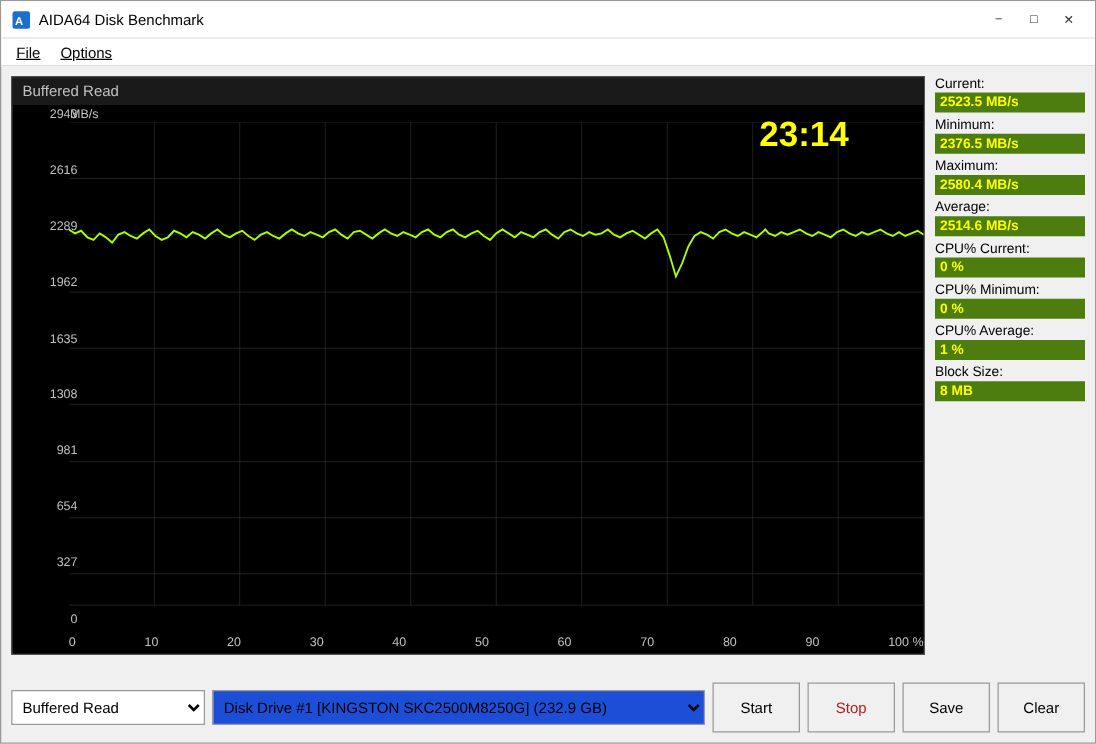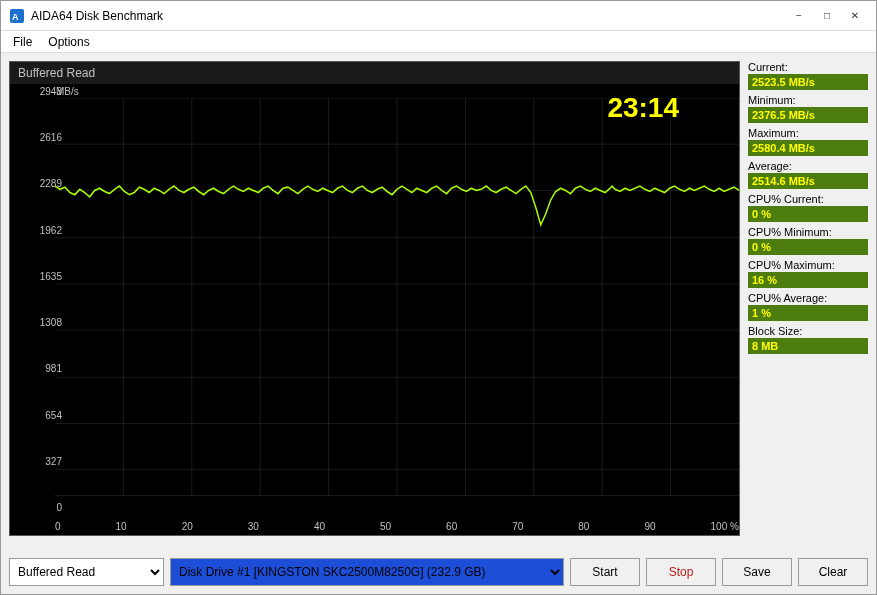--- a/index.html
+++ b/index.html
@@ -65,20 +65,21 @@
       align-items: center;
       padding: 0 4px;
       border-bottom: 1px solid #ddd;
       flex-shrink: 0;
     }
     .menu-item {
       padding: 2px 8px;
       cursor: pointer;
       font-size: 12px;
       color: #000;
+      text-decoration: underline;
     }
     .content-area {
       display: flex;
       flex-direction: column;
       flex: 1;
       padding: 8px;
       gap: 22px;
       justify-content: space-between;
     }
     .chart-section {
@@ -154,21 +155,21 @@
       border: 1px solid #999;
       background: #1d4ed8;
       padding: 0 4px;
     }
     .action-buttons {
       display: flex;
       gap: 6px;
       align-items: center;
     }
     .btn {
-      height: 28px;
+      height: 40px;
       min-width: 70px;
       font-size: 12px;
       border: 1px solid #999;
       background: #f0f0f0;
       cursor: pointer;
       padding: 0 16px;
     }
     .btn:disabled {
       color: #b91c1c;
       cursor: default;
@@ -333,24 +334,20 @@
           <span class="stat-label">Average:</span>
           <span class="stat-value">2514.6 MB/s</span>
         </div>
         <div class="stat-item">
           <span class="stat-label">CPU% Current:</span>
           <span class="stat-value">0 %</span>
         </div>
         <div class="stat-item">
           <span class="stat-label">CPU% Minimum:</span>
           <span class="stat-value">0 %</span>
-        </div>
-        <div class="stat-item">
-          <span class="stat-label">CPU% Maximum:</span>
-          <span class="stat-value">16 %</span>
         </div>
         <div class="stat-item">
           <span class="stat-label">CPU% Average:</span>
           <span class="stat-value">1 %</span>
         </div>
         <div class="stat-item">
           <span class="stat-label">Block Size:</span>
           <span class="stat-value">8 MB</span>
         </div>
       </div>

